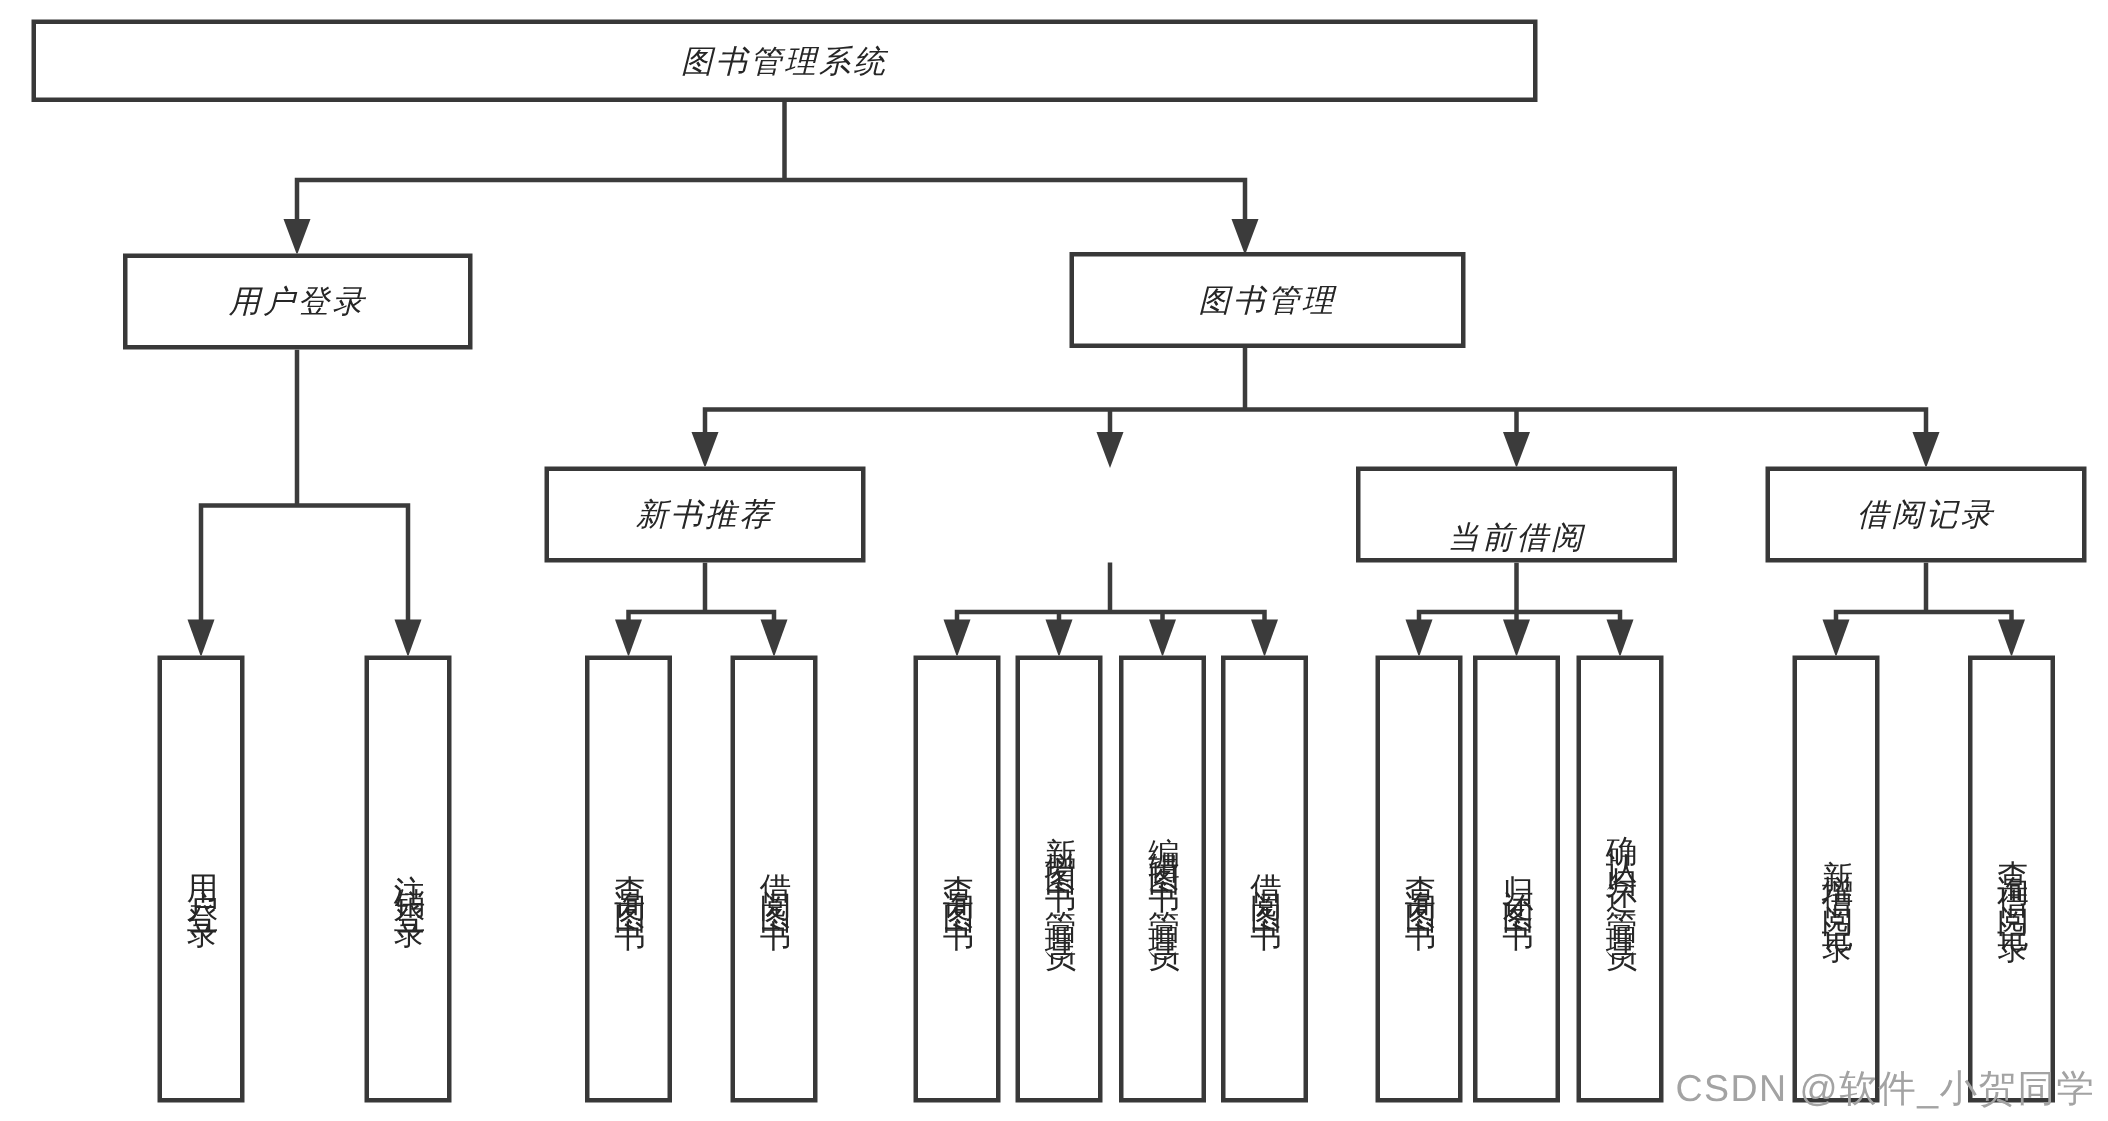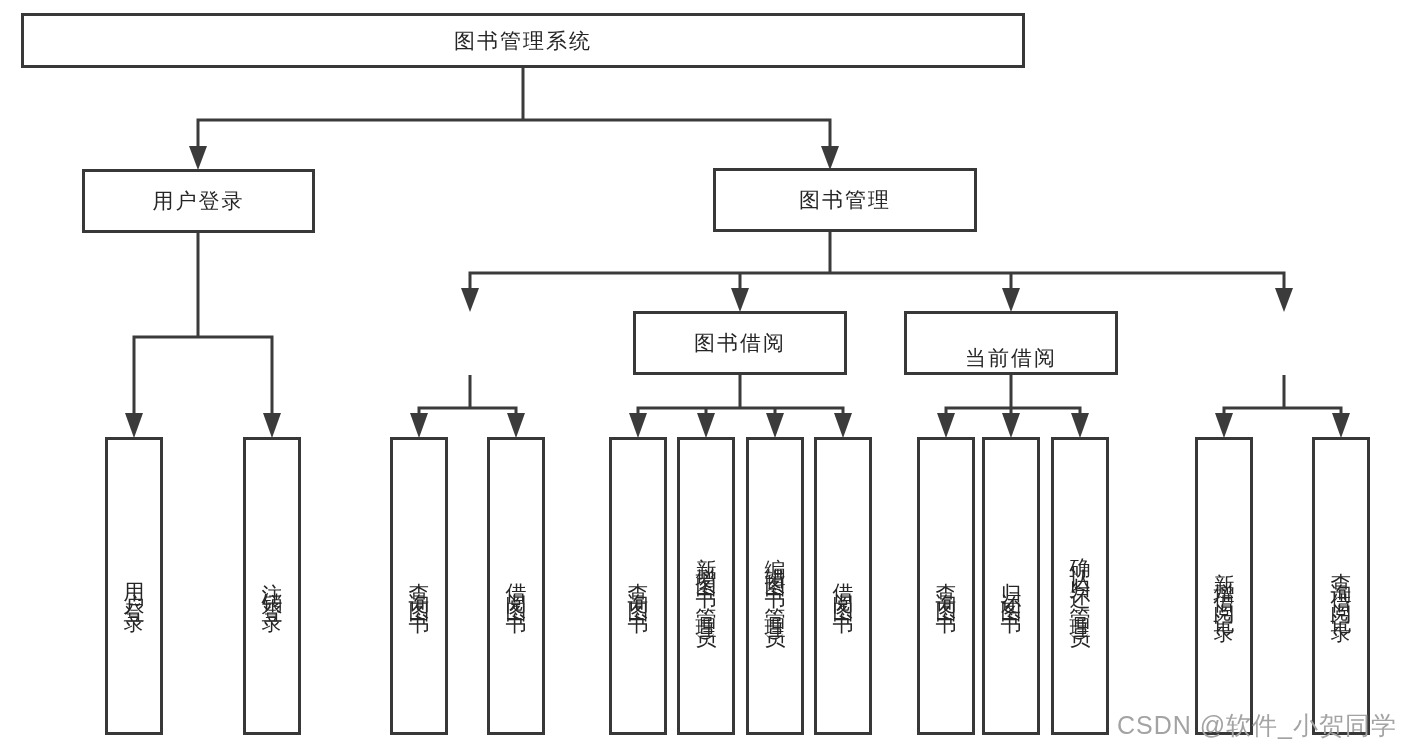--- a/index.html
+++ b/index.html
@@ -47,20 +47,21 @@
     justify-content: center;
     z-index: 2;
   }
   .lbl {
     color: var(--text, #262626);
     font-size: 21px;
   }
   .node.h .lbl {
     letter-spacing: 2px;
     white-space: nowrap;
+    font-style: italic;
   }
   .node.v .lbl {
     writing-mode: vertical-rl;
     text-orientation: mixed;
     letter-spacing: 10px;
     white-space: nowrap;
   }
   .watermark {
     position: absolute;
     right: 8px;
@@ -117,25 +118,28 @@
     <span class="lbl">图书管理系统</span>
   </div>
 
   <div class="node h" style="left:82px; top:169px; width:233px; height:64px;">
     <span class="lbl">用户登录</span>
   </div>
   <div class="node h" style="left:713px; top:168px; width:264px; height:64px;">
     <span class="lbl">图书管理</span>
   </div>
 
-  <div class="node h" style="left:633px; top:311px; width:214px; height:64px;">
-    <span class="lbl">图书借阅</span>
+  <div class="node h" style="left:363px; top:311px; width:214px; height:64px;">
+    <span class="lbl">新书推荐</span>
   </div>
   <div class="node h" style="left:904px; top:311px; width:214px; height:64px;align-items:flex-end;">
     <span class="lbl">当前借阅</span>
+  </div>
+  <div class="node h" style="left:1177px; top:311px; width:214px; height:64px;">
+    <span class="lbl">借阅记录</span>
   </div>
 
   <div class="node v" style="left:105px; top:437px; width:58px; height:298px;">
     <span class="lbl">用户登录</span>
   </div>
   <div class="node v" style="left:243px; top:437px; width:58px; height:298px;">
     <span class="lbl">注销登录</span>
   </div>
 
   <div class="node v" style="left:390px; top:437px; width:58px; height:298px;">

